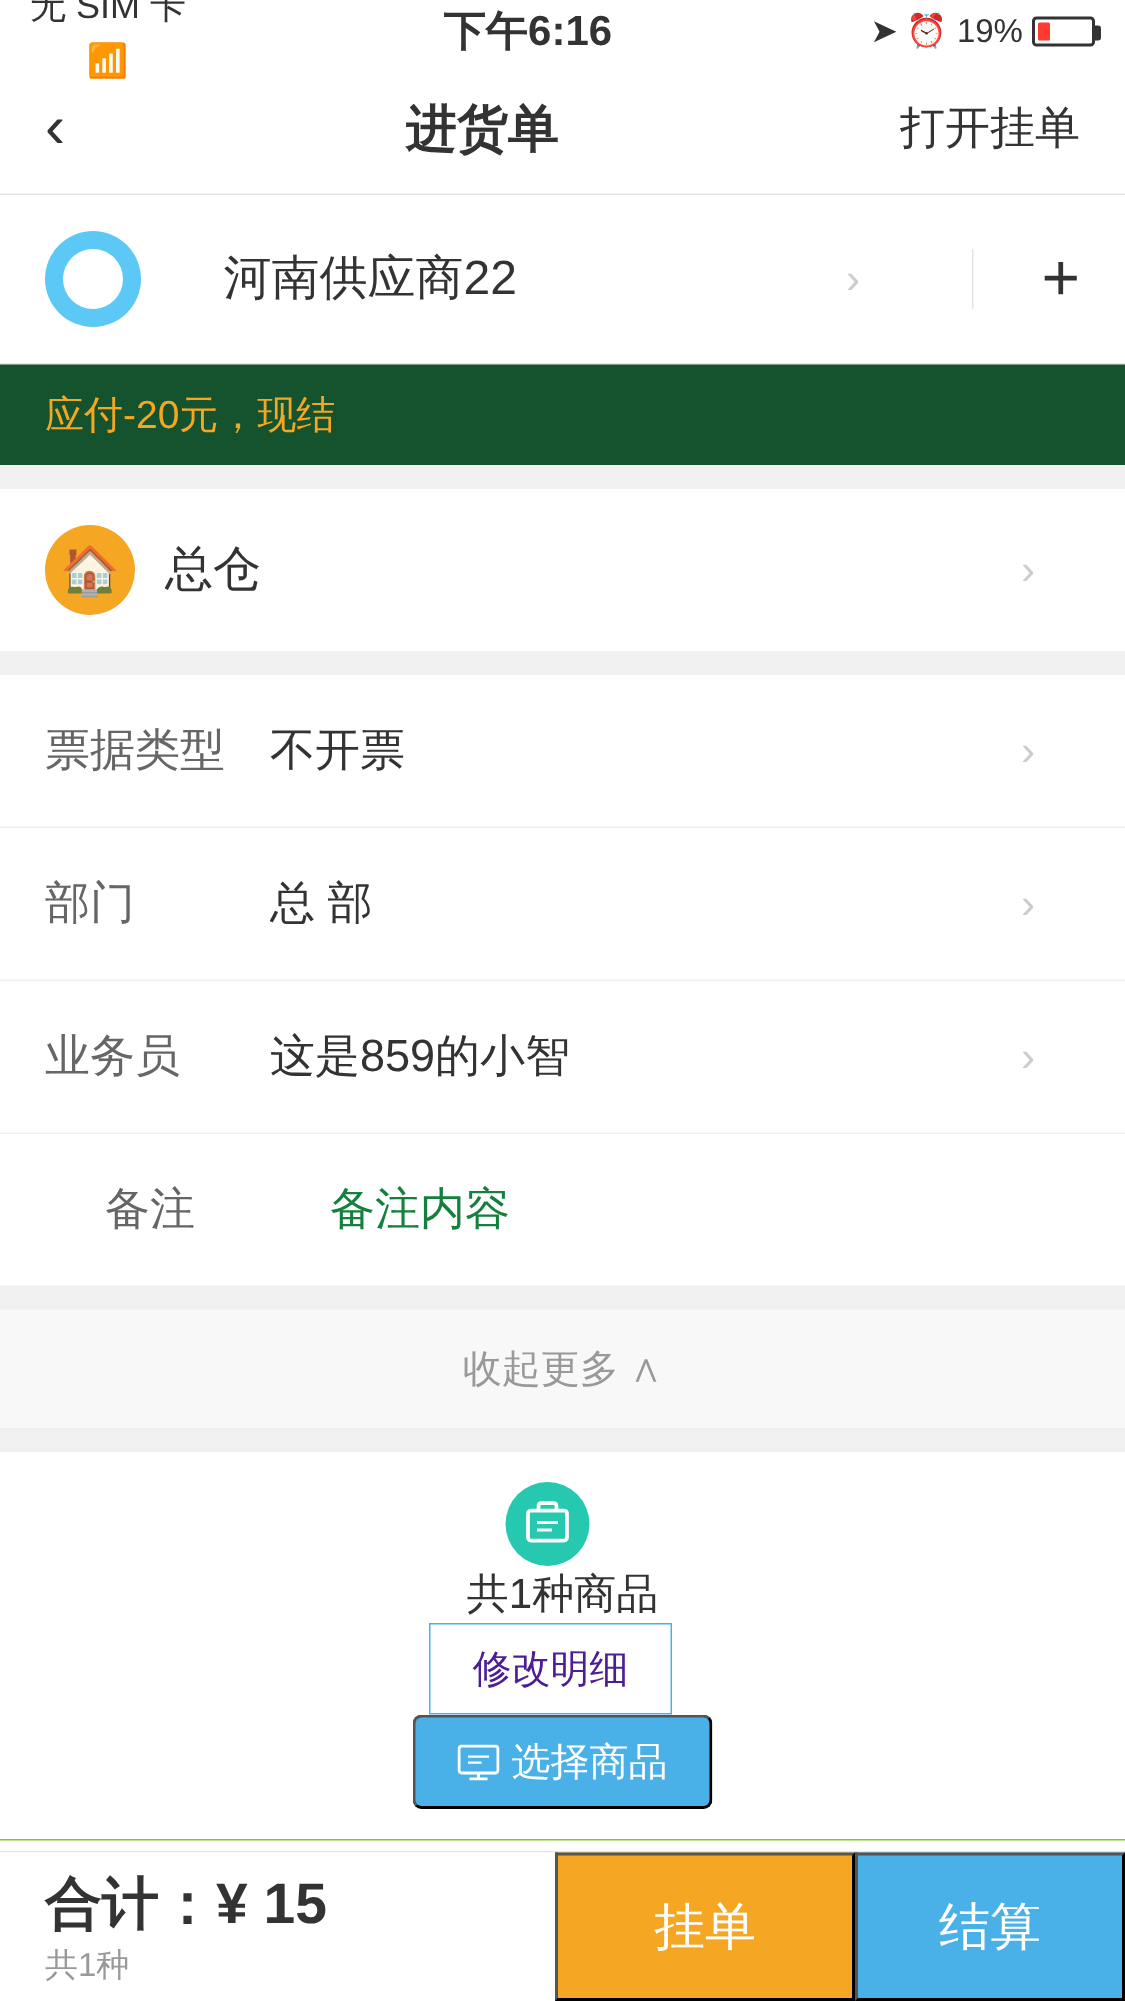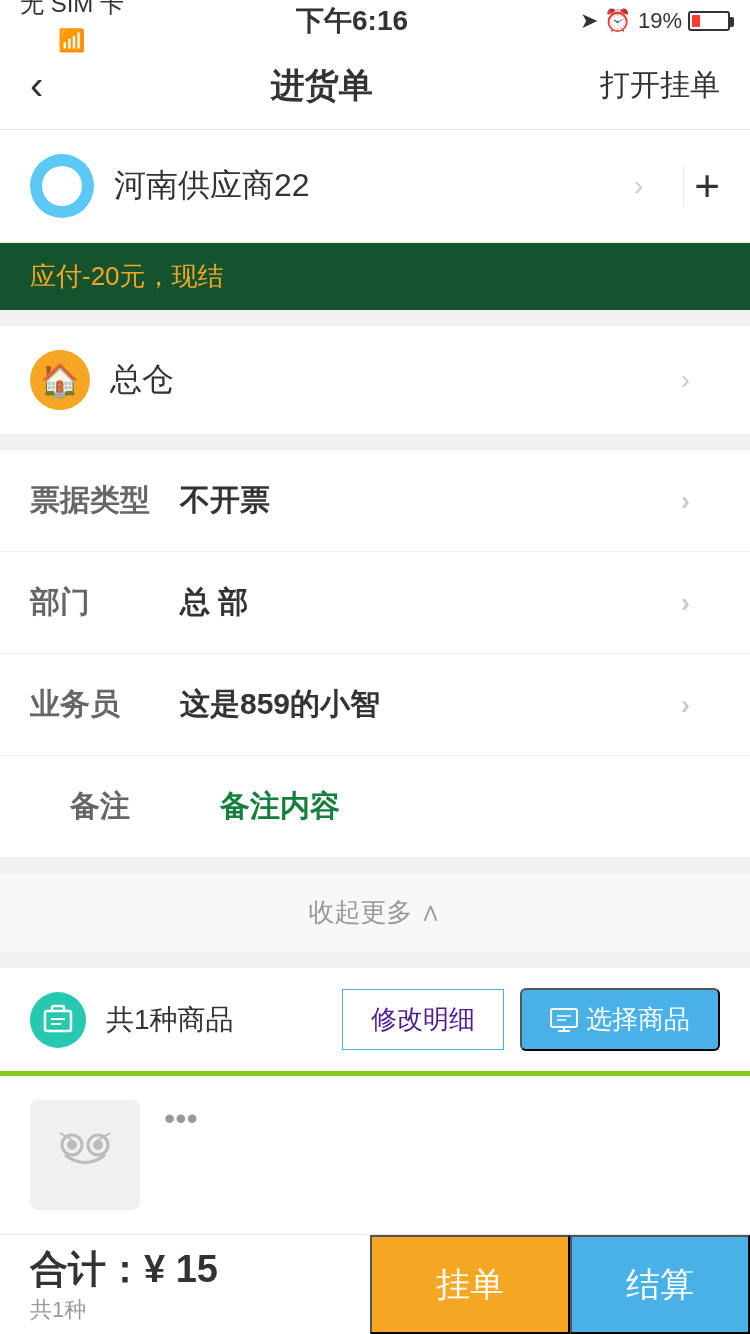--- a/index.html
+++ b/index.html
@@ -73,20 +73,21 @@
       margin-bottom: 16px;
     }
 
     
     .supplier-row {
       display: flex;
       align-items: center;
       padding: 24px 30px;
       background: #fff;
       border-bottom: none;
+      gap: 35px;
     }
     .supplier-avatar {
       width: 64px; height: 64px; border-radius: 50%; background: #5bc8f5;
       display: flex; align-items: center; justify-content: center; margin-right: 20px; flex-shrink: 0;
     }
     .supplier-avatar-inner {
       width: 40px; height: 40px; border-radius: 50%; background: #fff;
     }
     .supplier-name {
       flex: 1;
@@ -139,21 +140,20 @@
     .form-section {
       background: #fff;
       margin-bottom: 16px;
     }
     .form-row {
       display: flex;
       align-items: center;
       padding: 30px 30px;
       border-bottom: 1px solid #f0f0f0;
       min-height: 90px;
-      font-weight: bold;
     }
     .form-row:last-child {
       border-bottom: none;
       margin-left: 40px;
     }
     .form-label {
       font-size: 30px;
       color: #666;
       width: 120px;
       flex-shrink: 0;
@@ -183,21 +183,22 @@
 
     
     .product-section {
       background: #fff;
       margin-bottom: 16px;
     }
     .product-header {
       display: flex;
       align-items: center;
       padding: 20px 30px;
-      border-bottom: 5px solid #84cc16;
+      border-bottom: 1px solid #84cc16;
+      flex-direction: column;
     }
     .product-count-icon {
       width: 56px; height: 56px; border-radius: 50%; background: #26c9b0;
       display: flex; align-items: center; justify-content: center; margin-right: 20px; flex-shrink: 0;
     }
     .product-count-text {
       flex: 1;
       font-size: 28px;
       color: #333;
     }

